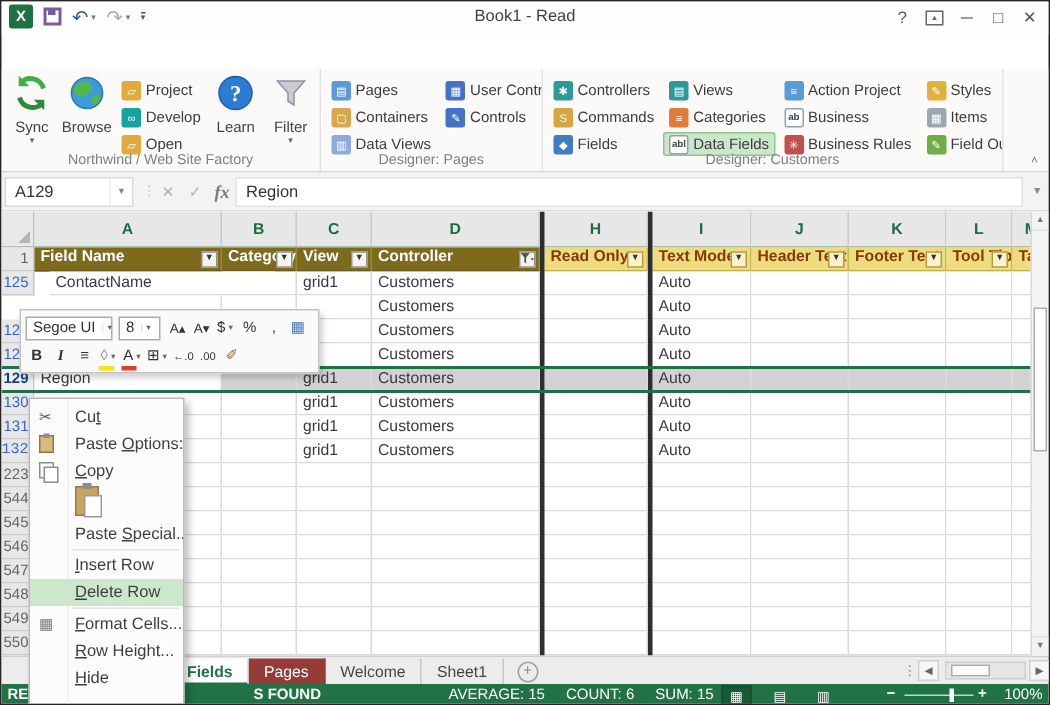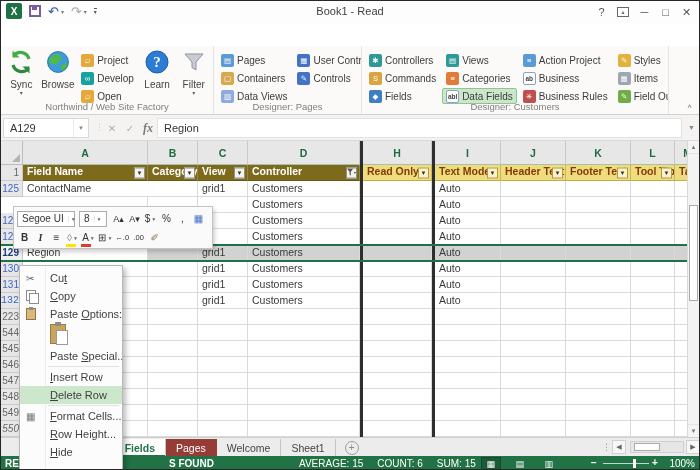--- a/index.html
+++ b/index.html
@@ -387,21 +387,21 @@
         <span class="hctl" data-name="filter-dropdown-icon">▼</span>
       </div>
       <div class="hcell yellow" data-name="header-cell-tool-tip" style="left: 630px; top: 24px; width: 44px;">
         <span data-name="header-label">Tool Tip</span>
         <span class="hctl" data-name="filter-dropdown-icon">▼</span>
       </div>
       <div class="hcell yellow" data-name="header-cell-tag" style="left: 674px; top: 24px; width: 26px;">
         <span data-name="header-label">Tag</span>
       </div>
       <div class="rowhead blue" data-name="row-header-125" style="top: 40px;">125</div>
-      <div class="cell" data-name="cell-A125" style="left: 22px; top: 40px; width: 150px;">ContactName</div>
+      <div class="cell" data-name="cell-A125" style="left: 32px; top: 40px; width: 150px;">ContactName</div>
       <div class="cell" data-name="cell-B125" style="left: 147px; top: 40px; width: 50px;"></div>
       <div class="cell" data-name="cell-C125" style="left: 197px; top: 40px; width: 50px;">grid1</div>
       <div class="cell" data-name="cell-D125" style="left: 247px; top: 40px; width: 112px;">Customers</div>
       <div class="cell" data-name="cell-H125" style="left: 362px; top: 40px; width: 69px;"></div>
       <div class="cell" data-name="cell-I125" style="left: 434px; top: 40px; width: 66px;">Auto</div>
       <div class="cell" data-name="cell-J125" style="left: 500px; top: 40px; width: 65px;"></div>
       <div class="cell" data-name="cell-K125" style="left: 565px; top: 40px; width: 65px;"></div>
       <div class="cell" data-name="cell-L125" style="left: 630px; top: 40px; width: 44px;"></div>
       <div class="cell" data-name="cell-M125" style="left: 674px; top: 40px; width: 26px;"></div>
       <div class="rowhead blue" data-name="row-header-126" style="top: 68px; margin-left: 32px;">126</div>
@@ -553,21 +553,21 @@
       <div class="cell" data-name="cell-A549" style="left: 22px; top: 264px; width: 125px;"></div>
       <div class="cell" data-name="cell-B549" style="left: 147px; top: 264px; width: 50px;"></div>
       <div class="cell" data-name="cell-C549" style="left: 197px; top: 264px; width: 50px;"></div>
       <div class="cell" data-name="cell-D549" style="left: 247px; top: 264px; width: 112px;"></div>
       <div class="cell" data-name="cell-H549" style="left: 362px; top: 264px; width: 69px;"></div>
       <div class="cell" data-name="cell-I549" style="left: 434px; top: 264px; width: 66px;"></div>
       <div class="cell" data-name="cell-J549" style="left: 500px; top: 264px; width: 65px;"></div>
       <div class="cell" data-name="cell-K549" style="left: 565px; top: 264px; width: 65px;"></div>
       <div class="cell" data-name="cell-L549" style="left: 630px; top: 264px; width: 44px;"></div>
       <div class="cell" data-name="cell-M549" style="left: 674px; top: 264px; width: 26px;"></div>
-      <div class="rowhead" data-name="row-header-550" style="top: 280px; font-style: italic;">550</div>
+      <div class="rowhead" data-name="row-header-550" style="top: 280px;">550</div>
       <div class="cell" data-name="cell-A550" style="left: 22px; top: 280px; width: 125px;"></div>
       <div class="cell" data-name="cell-B550" style="left: 147px; top: 280px; width: 50px;"></div>
       <div class="cell" data-name="cell-C550" style="left: 197px; top: 280px; width: 50px;"></div>
       <div class="cell" data-name="cell-D550" style="left: 247px; top: 280px; width: 112px;"></div>
       <div class="cell" data-name="cell-H550" style="left: 362px; top: 280px; width: 69px;"></div>
       <div class="cell" data-name="cell-I550" style="left: 434px; top: 280px; width: 66px;"></div>
       <div class="cell" data-name="cell-J550" style="left: 500px; top: 280px; width: 65px;"></div>
       <div class="cell" data-name="cell-K550" style="left: 565px; top: 280px; width: 65px;"></div>
       <div class="cell" data-name="cell-L550" style="left: 630px; top: 280px; width: 44px;"></div>
       <div class="cell" data-name="cell-M550" style="left: 674px; top: 280px; width: 26px;"></div>
@@ -641,31 +641,31 @@
           <span class="g" data-name="format-painter-icon">✐</span>
         </span>
       </div>
   </div>
 
   <div class="ctx" id="ctx-menu" data-name="context-menu">
       <div class="mi" data-name="menu-item-cut">
         <span class="mic" data-name="cut-icon"><span class="ic-cut">✂</span></span>
         <span data-name="menu-item-label">Cu<u>t</u></span>
       </div>
+      <div class="mi" data-name="menu-item-paste-options">
+        <span class="mic" data-name="paste-icon">
+          <span class="ic-paste"></span>
+        </span>
+        <span data-name="menu-item-label">Paste <u>O</u>ptions:</span>
+      </div>
       <div class="mi" data-name="menu-item-copy">
         <span class="mic" data-name="copy-icon">
           <span class="ic-copy"></span>
         </span>
         <span data-name="menu-item-label"><u>C</u>opy</span>
-      </div>
-      <div class="mi" data-name="menu-item-paste-options">
-        <span class="mic" data-name="paste-icon">
-          <span class="ic-paste"></span>
-        </span>
-        <span data-name="menu-item-label">Paste <u>O</u>ptions:</span>
       </div>
       <div class="paste-prev" data-name="paste-option-keep-formatting-button">
         <span class="pp-ic" data-name="paste-icon"></span>
       </div>
       <div class="mi" data-name="menu-item-paste-special">
         <span data-name="menu-item-label">Paste <u>S</u>pecial...</span>
       </div>
       <div class="msep" data-name="menu-separator"></div>
       <div class="mi" data-name="menu-item-insert-row">
         <span data-name="menu-item-label"><u>I</u>nsert Row</span>

